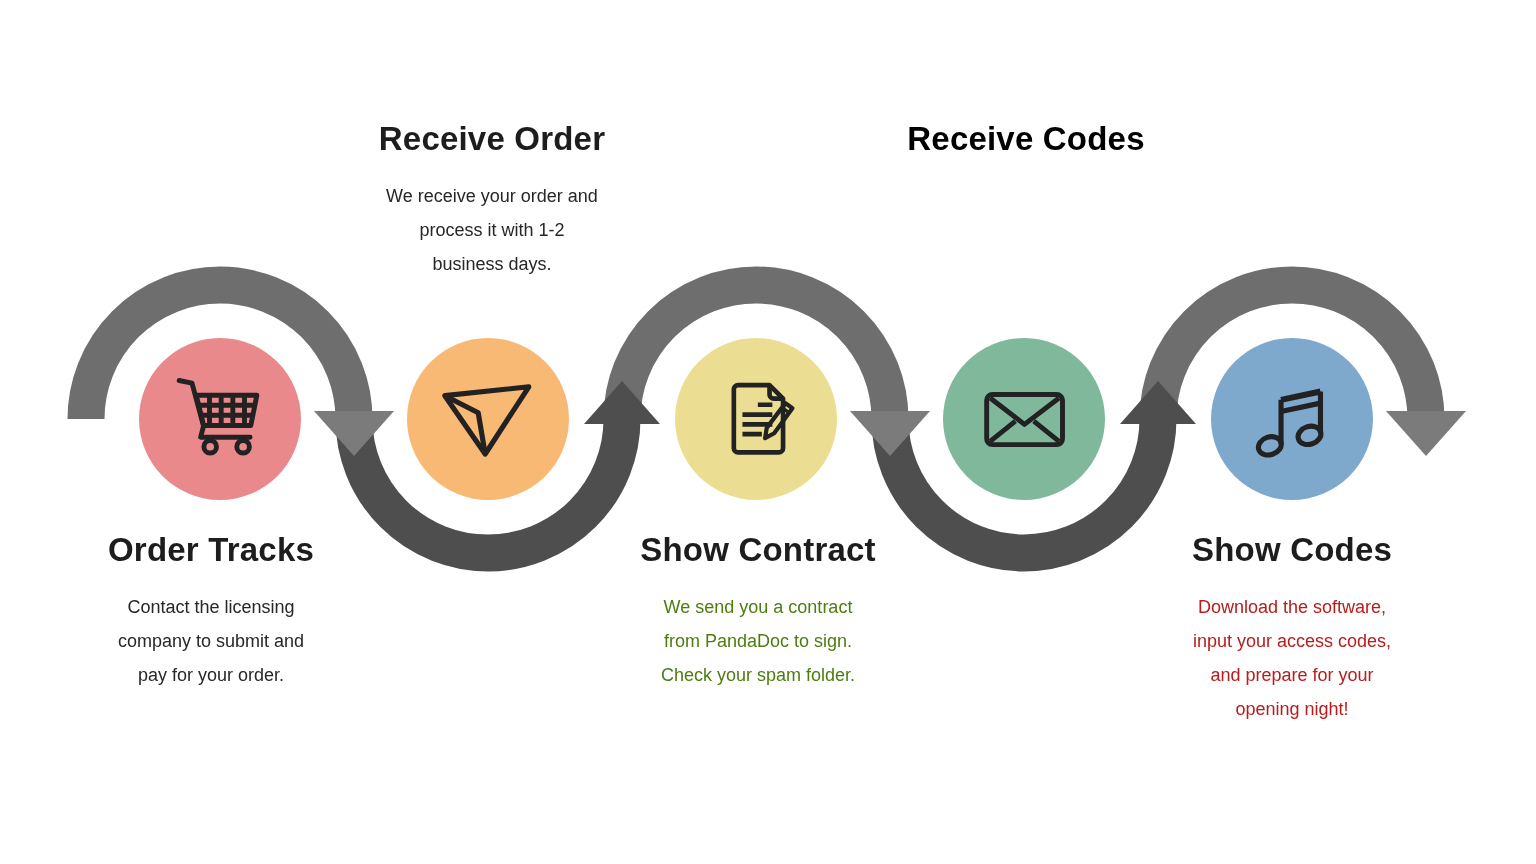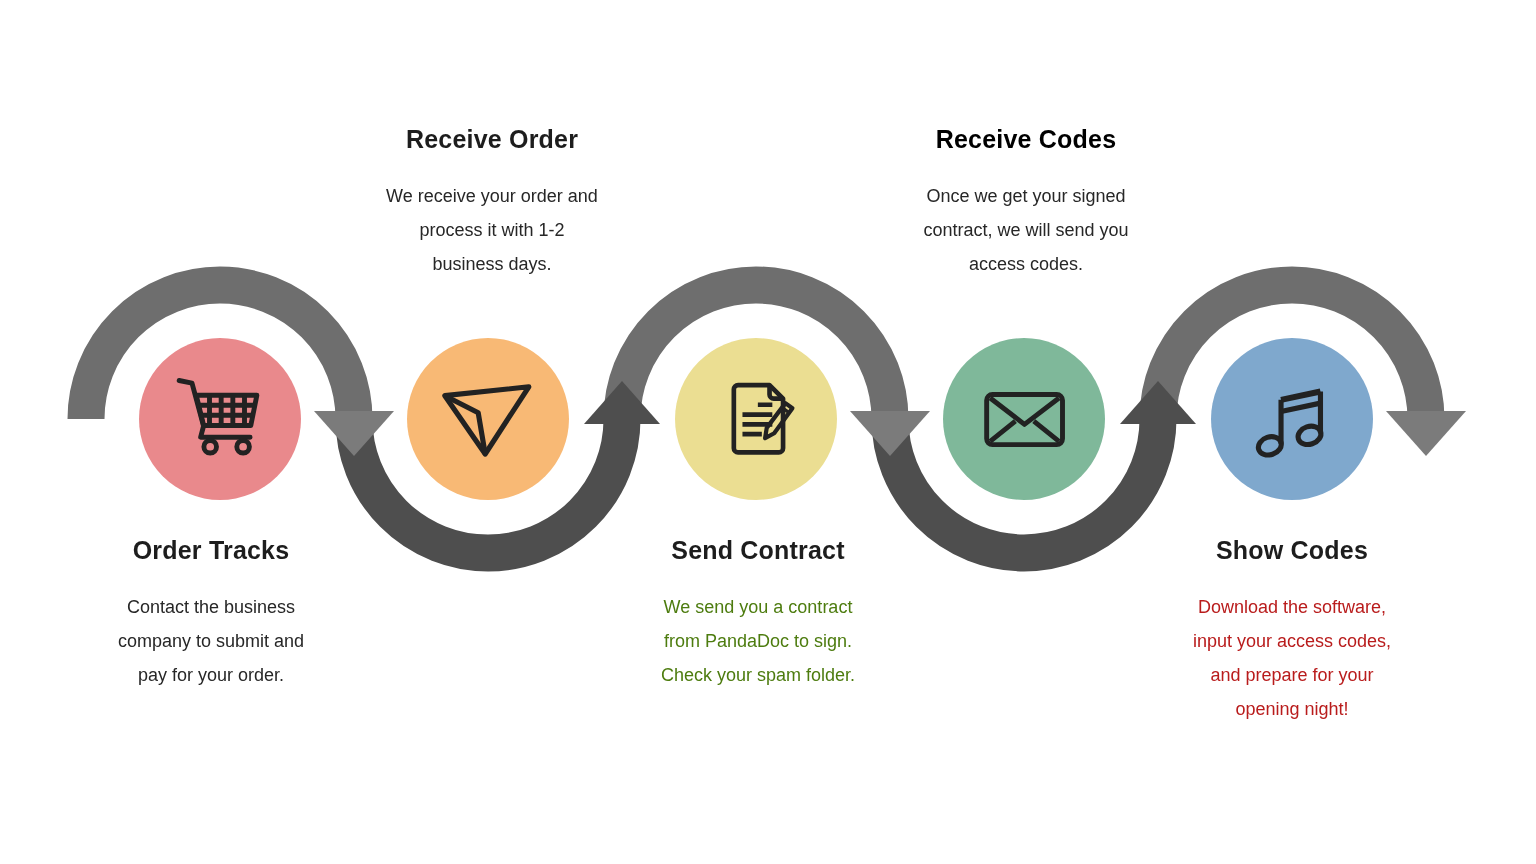--- a/index.html
+++ b/index.html
@@ -7,21 +7,21 @@
           font-family:"Liberation Sans",sans-serif;}
   .wave{position:absolute;left:0;top:0;}
   .wave path.arc{fill:none;stroke-width:37;}
   .circle{position:absolute;top:338px;width:162px;height:162px;border-radius:50%;
           display:flex;align-items:center;justify-content:center;}
   .circle svg{display:block;}
   .c1{left:139px;} .c2{left:407px;} .c3{left:675px;} .c4{left:943px;} .c5{left:1211px;}
   .label{position:absolute;transform:translateX(-50%);width:360px;text-align:center;}
   .label-bottom{top:532px;}
   .label-top{top:121px;}
-  .step-title{margin:0;font-size:25px;line-height:36px;font-weight:700;letter-spacing:.2px;}
+  .step-title{margin:0;font-size:33px;line-height:36px;font-weight:700;letter-spacing:.2px;}
   .step-desc{margin:22px 0 0 0;font-size:18px;line-height:34px;font-weight:400;white-space:pre-line;}
   .lx1{left:211px;} .lx2{left:492px;} .lx3{left:758px;} .lx4{left:1026px;} .lx5{left:1292px;}
 </style>
 </head>
 <body>
 
 <div class="canvas">
 
   <svg class="wave" width="1536" height="864" viewBox="0 0 1536 864">
     <path class="arc" d="M 86 419 A 134 134 0 0 1 354 419" style="stroke: rgb(110, 110, 110);"></path>
@@ -78,44 +78,41 @@
       <ellipse cx="14.5" cy="35.5" rx="5" ry="3.8" transform="rotate(-18 14.5 35.5)" stroke="currentColor" stroke-width="2.2"></ellipse>
       <ellipse cx="31.5" cy="31" rx="5" ry="3.8" transform="rotate(-18 31.5 31)" stroke="currentColor" stroke-width="2.2"></ellipse>
       <path d="M19.3 34.6 V15.8 M36.2 30.1 V12.2" stroke="currentColor" stroke-width="2.2"></path>
       <path d="M19.3 15.8 L36.2 12.2" stroke="currentColor" stroke-width="2.6"></path>
       <path d="M19.3 20.8 L36.2 17.2" stroke="currentColor" stroke-width="2.2"></path>
     </svg>
   </div>
 
   <div class="label label-bottom lx1">
     <h2 class="step-title" style="color: rgb(29, 29, 29);">Order Tracks</h2>
-    <p class="step-desc" style="color: rgb(39, 39, 39);">Contact the business
+    <p class="step-desc" style="color: rgb(39, 39, 39);">Contact the licensing
 company to submit and
 pay for your order.</p>
   </div>
 
   <div class="label label-top lx2">
     <h2 class="step-title" style="color: rgb(29, 29, 29);">Receive Order</h2>
     <p class="step-desc" style="color: rgb(39, 39, 39);">We receive your order and
 process it with 1-2
 business days.</p>
   </div>
 
   <div class="label label-bottom lx3">
-    <h2 class="step-title" style="color: rgb(29, 29, 29);">Send Contract</h2>
+    <h2 class="step-title" style="color: rgb(29, 29, 29);">Show Contract</h2>
     <p class="step-desc" style="color: #4d7c0f;">We send you a contract
 from PandaDoc to sign.
 Check your spam folder.</p>
   </div>
 
   <div class="label label-top lx4">
     <h2 class="step-title" style="color: #000000;">Receive Codes</h2>
-    <p class="step-desc" style="color: rgb(39, 39, 39);">Once we get your signed
-contract, we will send you
-access codes.</p>
   </div>
 
   <div class="label label-bottom lx5">
     <h2 class="step-title" style="color: rgb(29, 29, 29);">Show Codes</h2>
     <p class="step-desc" style="color: #b91c1c;">Download the software,
 input your access codes,
 and prepare for your
 opening night!</p>
   </div>
 

